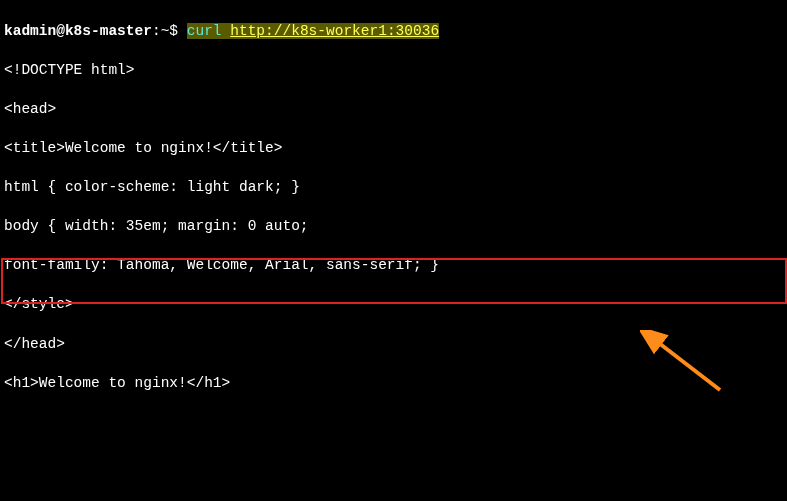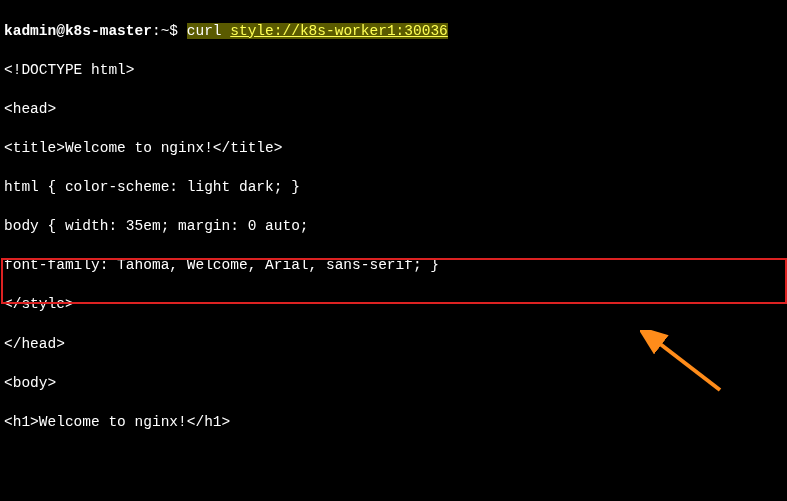--- a/index.html
+++ b/index.html
@@ -16,50 +16,49 @@
     position: relative;
   }
   .terminal {
     padding: 2px 4px;
     white-space: pre;
   }
   .prompt-user { color: #fff; font-weight: bold; }
   .prompt-dollar { color: #fff; }
   .cmd-hl {
     background: #5a5a00;
-    color: #ffffff;
+    color: #5eead4;
   }
   .url {
     color: #ffff55;
     text-decoration: underline;
   }
   .redbox {
     position: absolute;
     border: 2px solid #d22;
     pointer-events: none;
   }
   .arrow {
     position: absolute;
     pointer-events: none;
   }
 </style>
 </head>
 <body>
 
 <div class="terminal">
-<div><span class="prompt-user">kadmin@k8s-master</span>:<span>~</span><span class="prompt-dollar">$</span> <span class="cmd-hl">curl</span><span class="cmd-hl"> </span><span class="cmd-hl url">style://k8s-worker1:30036</span></div>
+<div><span class="prompt-user">kadmin@k8s-master</span>:<span>~</span><span class="prompt-dollar">$</span> <span class="cmd-hl">curl</span><span class="cmd-hl"> </span><span class="cmd-hl url">http://k8s-worker1:30036</span></div>
 <div>&lt;!DOCTYPE html&gt;</div>
 <div>&lt;head&gt;</div>
 <div>&lt;title&gt;Welcome to nginx!&lt;/title&gt;</div>
 <div>html { color-scheme: light dark; }</div>
 <div>body { width: 35em; margin: 0 auto;</div>
 <div>font-family: Tahoma, Welcome, Arial, sans-serif; }</div>
 <div>&lt;/style&gt;</div>
 <div>&lt;/head&gt;</div>
-<div>&lt;body&gt;</div>
 <div>&lt;h1&gt;Welcome to nginx!&lt;/h1&gt;</div>
 
 
 <div></div>
 
 
 
 
 
 

